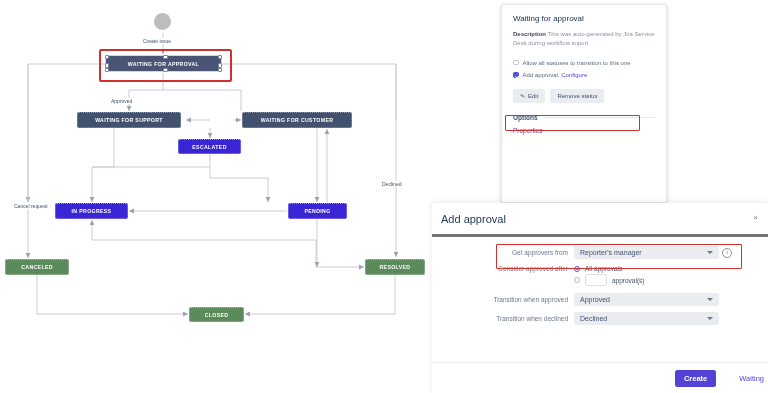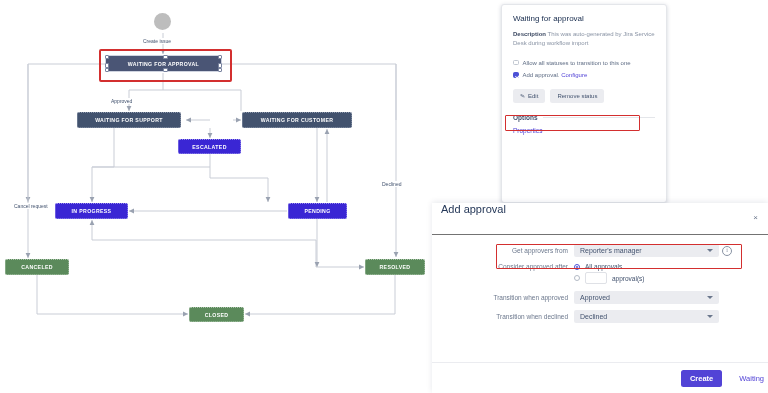--- a/index.html
+++ b/index.html
@@ -106,22 +106,22 @@
   
   #dialog{
     position:absolute;left:432px;top:203px;width:336px;height:190px;
     background:#ffffff;
     box-shadow:0 -1px 6px rgba(9,30,66,.10);
     box-sizing:border-box;
     overflow:hidden;
   }
   #dlg-head{
     position:relative;height:31px;
-    border-bottom:1px solid #737373;
-    display:flex;
+    border-bottom:3px solid #737373;
+    display:flex;align-items:center;
   }
   #dlg-title{font-size:11px;color:#253858;padding-left:9px;}
   #dlg-close{
     position:absolute;right:10px;top:11px;
     font-size:8px;color:#6b778c;cursor:pointer;line-height:1;
   }
   #dlg-body{padding:9px 0 0 0;}
   .frow{
     display:flex;align-items:center;margin-bottom:6px;
   }
@@ -159,21 +159,21 @@
   }
   .rlabel{font-size:6.5px;color:#42526e;margin-left:5px;}
   .numbox{
     width:22px;height:12px;background:#fff;border:1px solid #dfe1e6;
     border-radius:2px;margin-left:5px;box-sizing:border-box;
   }
   #dlg-foot{
     position:absolute;left:0;right:0;bottom:0;height:30px;
     border-top:1px solid #ebecf0;
     display:flex;align-items:center;justify-content:flex-end;
-    padding-right:4px;gap:17px;
+    padding-right:4px;gap:23px;
   }
   .pbtn{
     background:#5243d6;color:#fff;border:none;border-radius:2.5px;
     font-size:7.5px;font-weight:700;padding:4px 9px;cursor:pointer;
     font-family:"Liberation Sans", sans-serif;
   }
   .lbtn{
     background:none;border:none;color:#5243d6;font-size:7.5px;
     cursor:pointer;font-family:"Liberation Sans", sans-serif;padding:0;
   }

